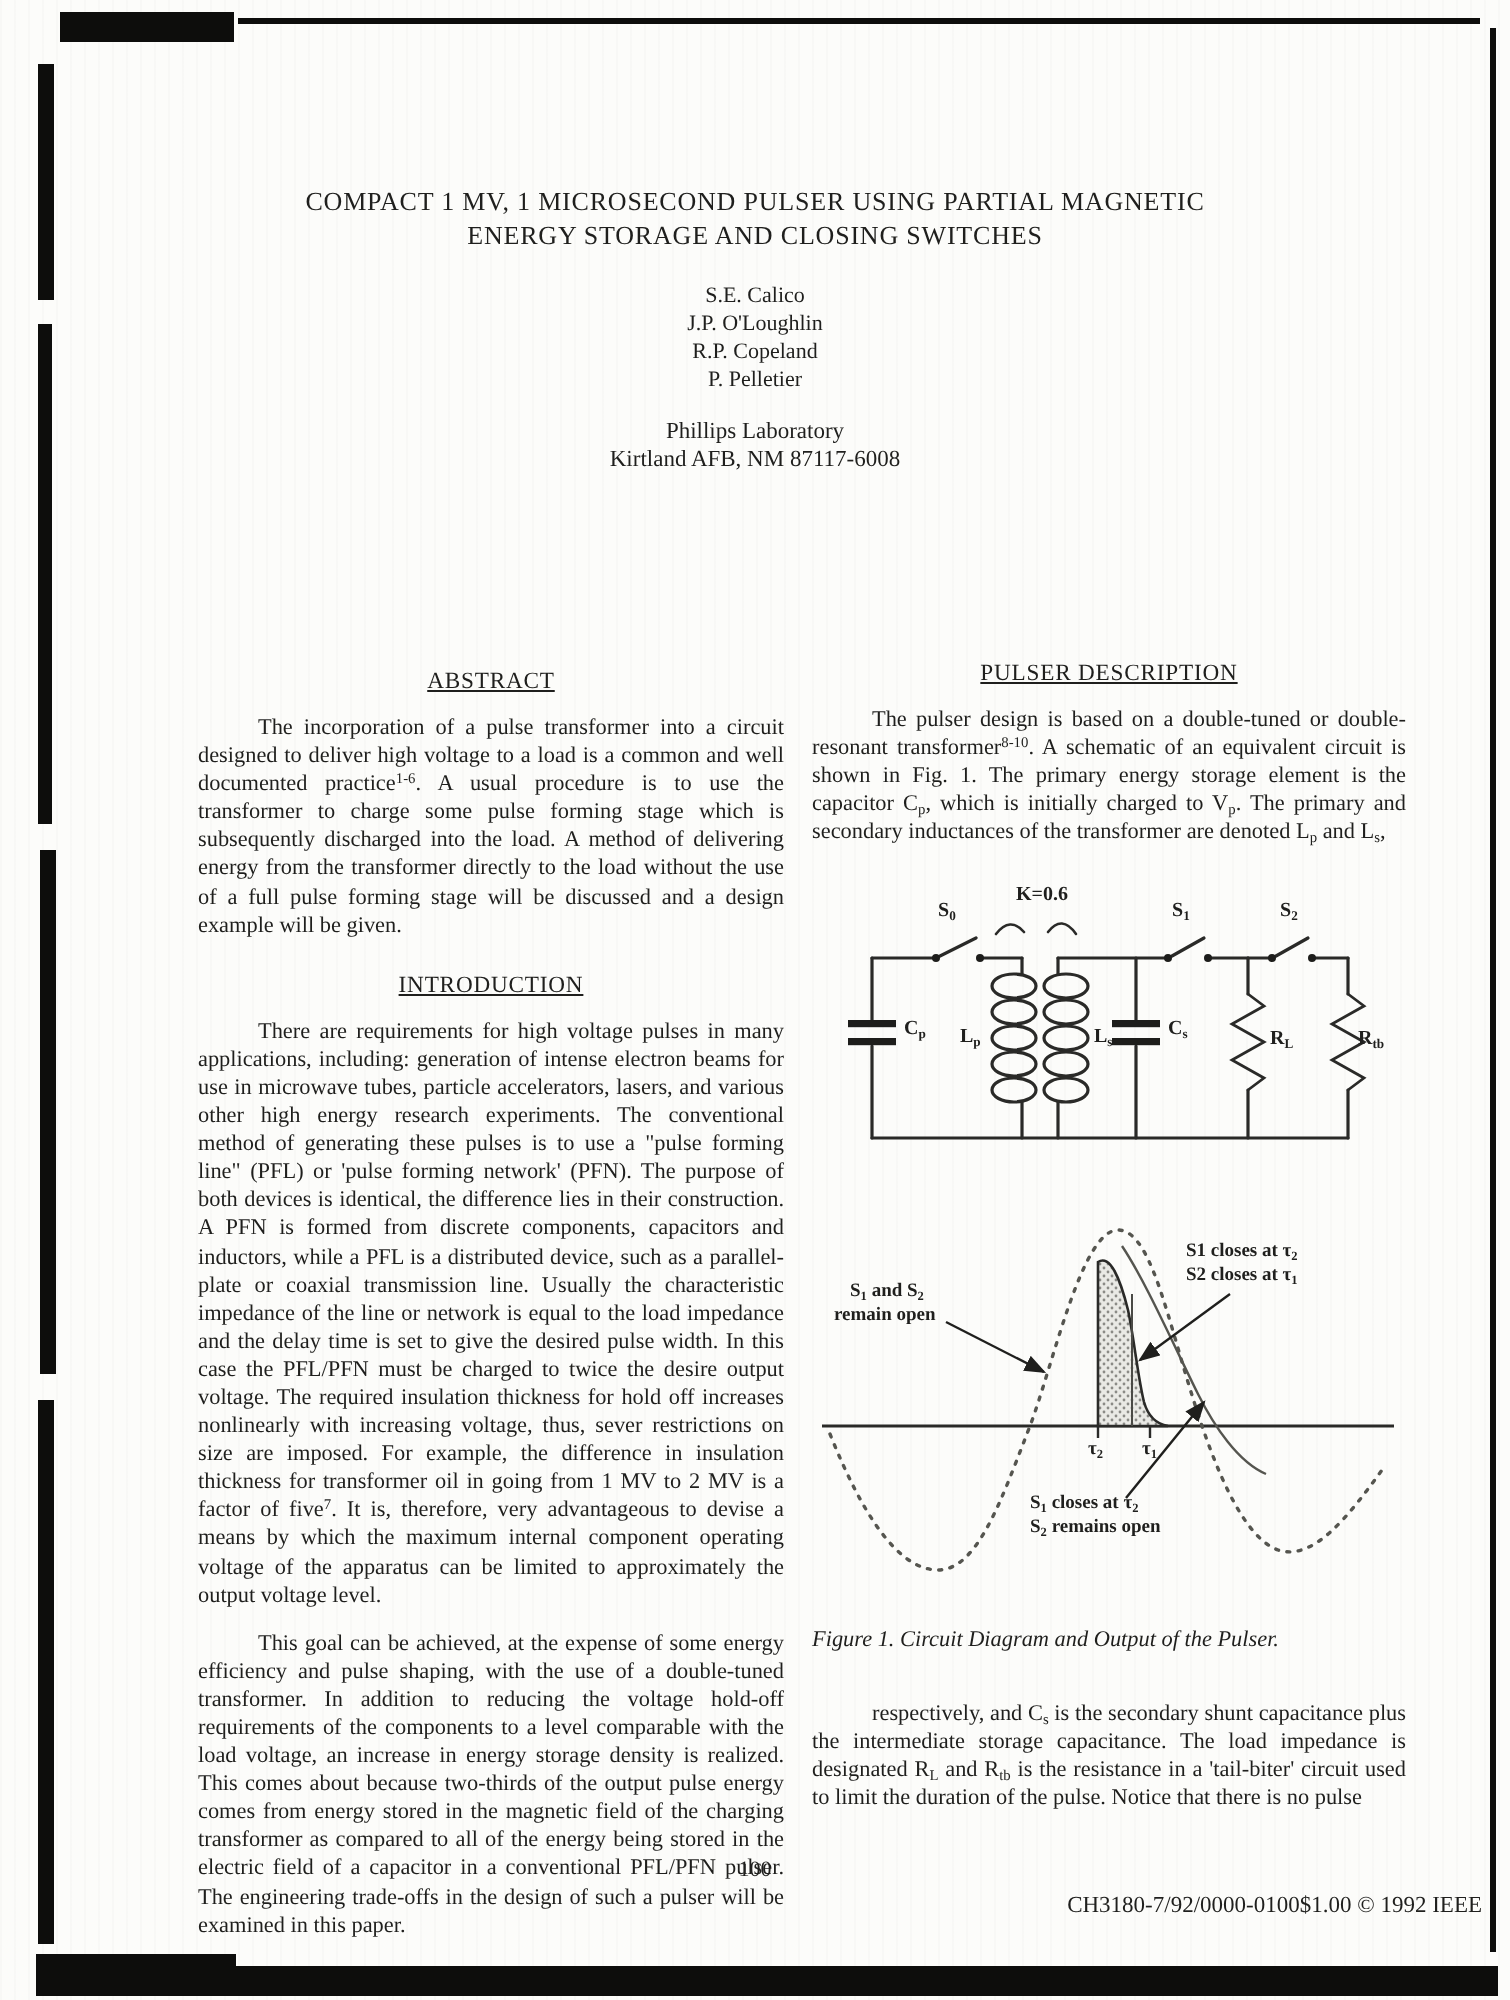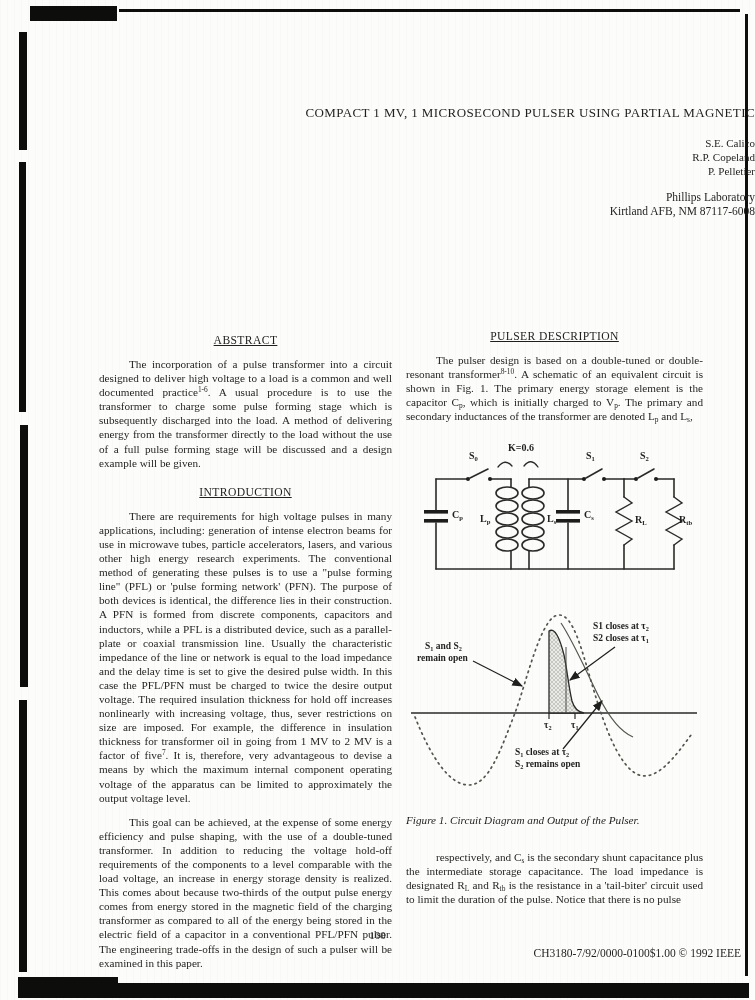--- a/index.html
+++ b/index.html
@@ -5,21 +5,21 @@
   html,body{margin:0;padding:0;}
   body{
     width:755px;height:1000px;position:relative;overflow:hidden;
     background:#fcfcfa;
     background-image:repeating-linear-gradient(90deg, rgba(0,0,0,0.015) 0 1px, transparent 1px 7px);
     font-family:"Liberation Serif", "DejaVu Serif", serif;
     color:#1f1f1d;
   }
   .art{position:absolute;background:#0d0d0c;}
   
-  #header{position:absolute;top:104px;left:0;width:755px;text-align:right;}
+  #header{position:absolute;top:92px;left:0;width:755px;text-align:center;}
   .title-line{font-size:13px;letter-spacing:0.4px;line-height:17px;}
   #authors{margin-top:15px;}
   .author-line{font-size:11px;line-height:14px;}
   #affiliation{margin-top:12px;}
   .affil-line{font-size:11.5px;line-height:14px;}
   
   #col-left{position:absolute;left:99px;top:334px;width:293px;}
   #col-right{position:absolute;left:406px;top:330px;width:297px;}
   .sec-heading{
     text-align:center;text-decoration:underline;font-size:11.6px;
@@ -55,22 +55,24 @@
 <div class="art" style="left:745px;top:14px;width:3px;height:962px;"></div>
 <div class="art" style="left:19px;top:32px;width:8px;height:118px;"></div>
 <div class="art" style="left:19px;top:162px;width:7px;height:250px;"></div>
 <div class="art" style="left:20px;top:425px;width:8px;height:262px;"></div>
 <div class="art" style="left:19px;top:700px;width:8px;height:272px;"></div>
 <div class="art" style="left:18px;top:977px;width:100px;height:21px;"></div>
 <div class="art" style="left:18px;top:983px;width:731px;height:15px;"></div>
 
 <div id="header">
   <div class="title-line">COMPACT 1 MV, 1 MICROSECOND PULSER USING PARTIAL MAGNETIC</div>
+  <div class="title-line">ENERGY STORAGE AND CLOSING SWITCHES</div>
   <div id="authors">
     <div class="author-line">S.E. Calico</div>
+    <div class="author-line">J.P. O'Loughlin</div>
     <div class="author-line">R.P. Copeland</div>
     <div class="author-line">P. Pelletier</div>
   </div>
   <div id="affiliation">
     <div class="affil-line">Phillips Laboratory</div>
     <div class="affil-line">Kirtland AFB, NM  87117-6008</div>
   </div>
 </div>
 
 <div id="col-left">

